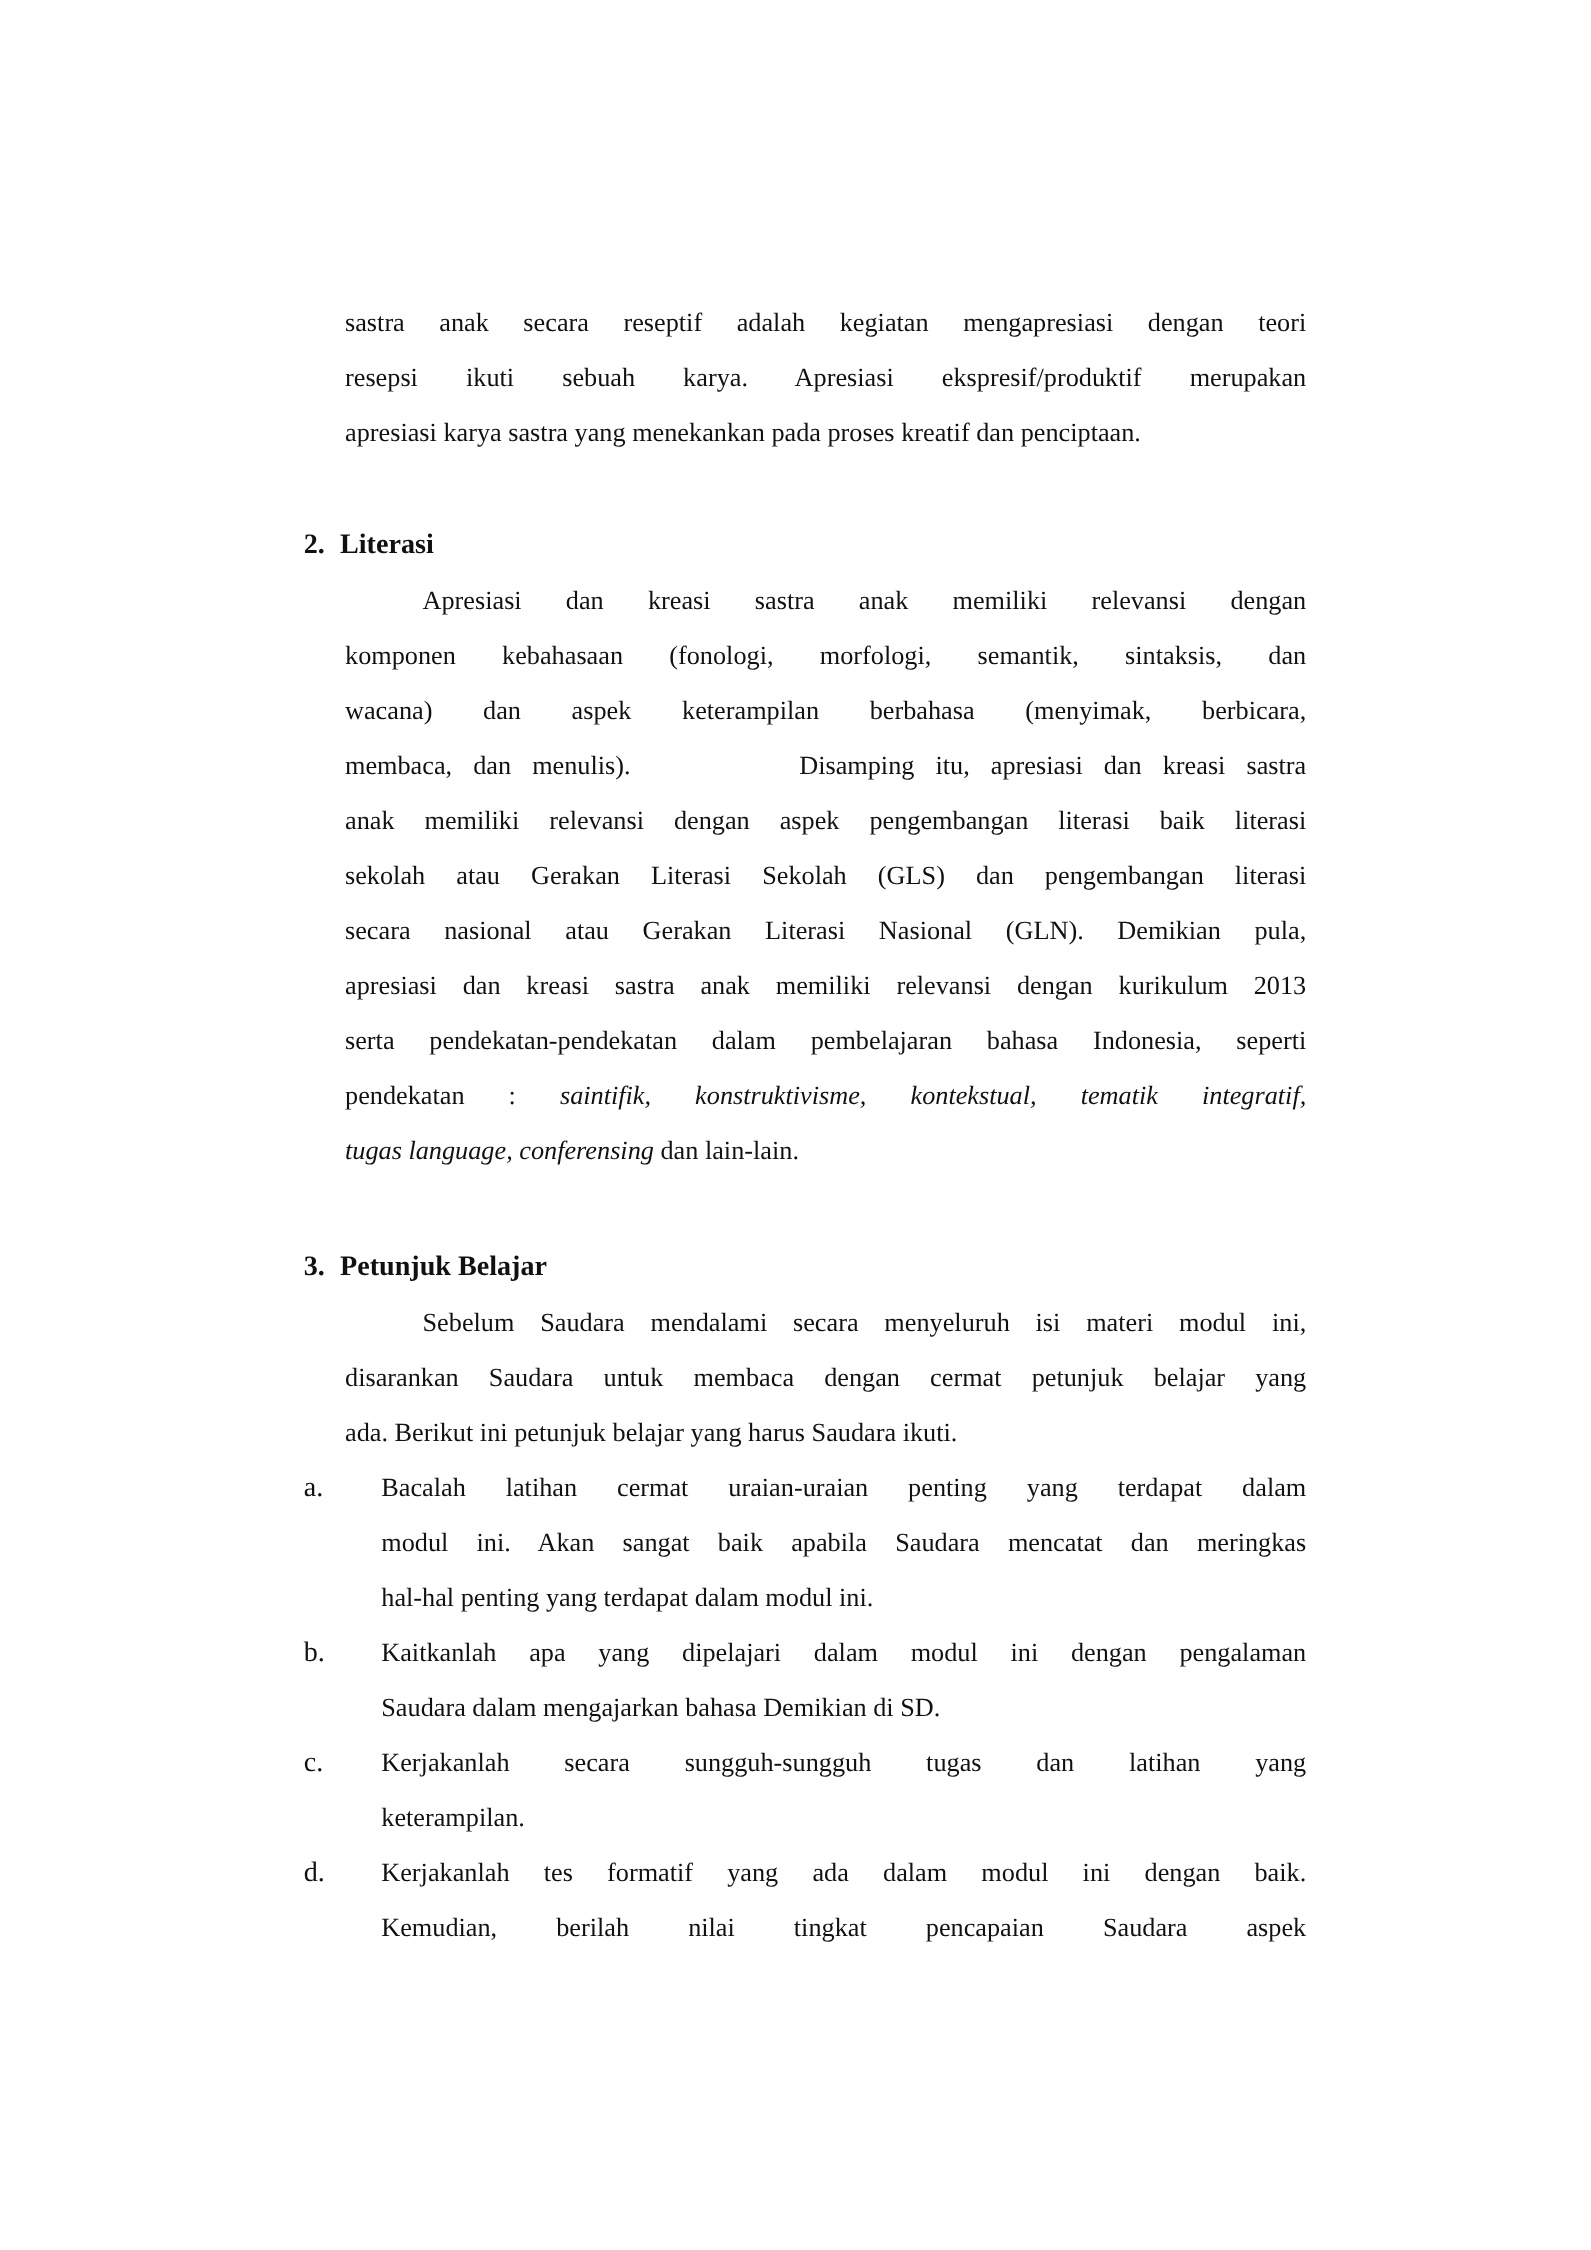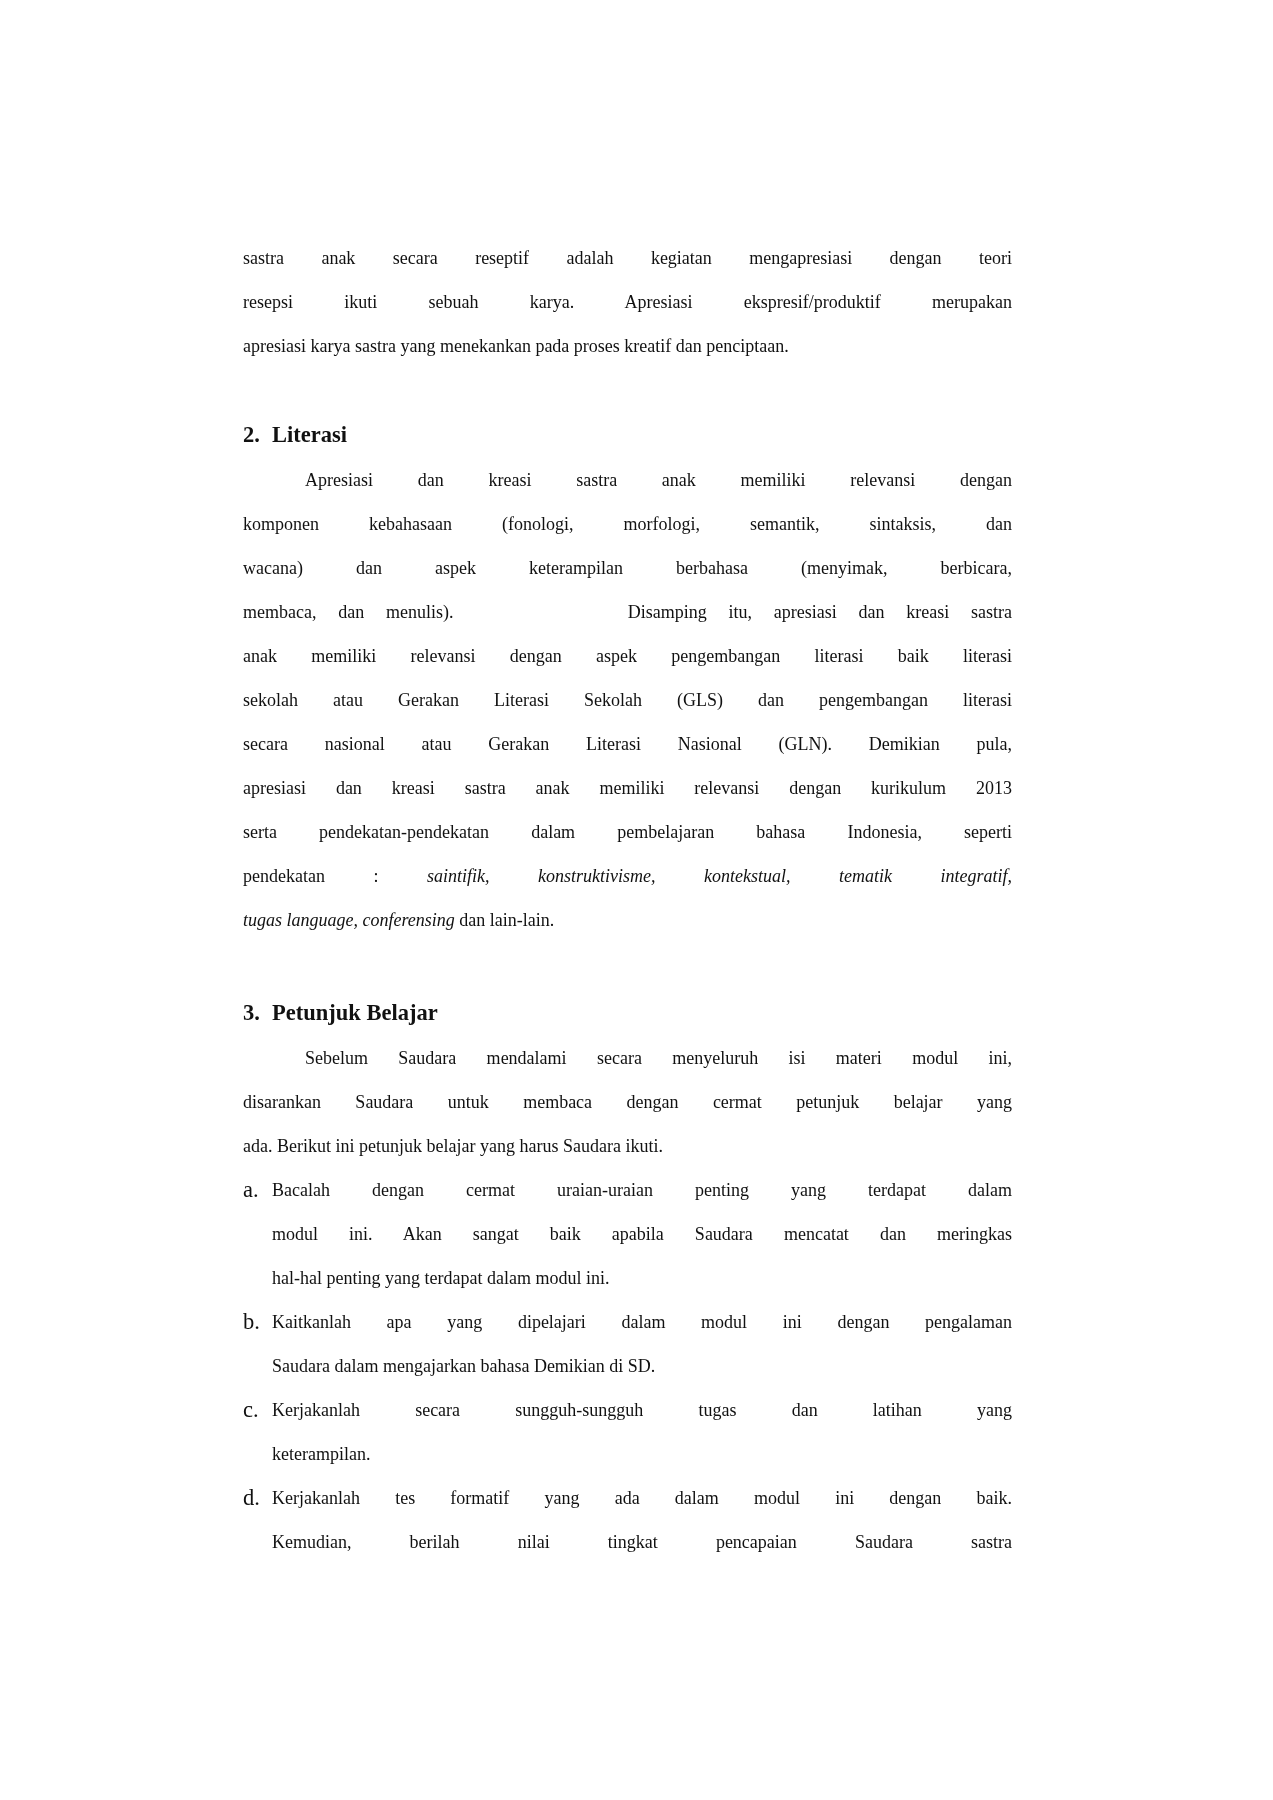--- a/index.html
+++ b/index.html
@@ -19,26 +19,27 @@
       position: absolute;
       left: 0;
       top: 0;
       width: 1273px;
       height: 1800px;
       background: #ffffff;
     }
     .line {
       position: absolute;
       height: 30px;
-      font-size: 18px;
+      font-size: 21px;
       line-height: 30px;
       white-space: nowrap;
       text-align: justify;
       text-align-last: justify;
       text-justify: inter-word;
+      margin-left: 33px;
     }
     .line.last {
       text-align-last: left;
     }
     .line.full { left: 243px; width: 769px; }
     .line.indent { left: 305px; width: 707px; }
     .line.item { left: 272px; width: 740px; }
     .marker {
       position: absolute;
       left: 243px;
@@ -106,37 +107,37 @@
   <div>
     <div class="line indent" style="top: 1043px; white-space: normal;">Sebelum Saudara mendalami secara menyeluruh isi materi modul ini,</div>
     <div class="line full" style="top: 1087px; white-space: normal;">disarankan Saudara untuk membaca dengan cermat petunjuk belajar yang</div>
     <div class="line full last" style="top:1131px">ada. Berikut ini petunjuk belajar yang harus Saudara ikuti.</div>
   </div>
 
   <div>
 
     <div>
       <span class="marker" style="top:1175px">a.</span>
-      <div class="line item" style="top: 1175px; white-space: normal;">Bacalah dengan cermat uraian-uraian penting yang terdapat dalam</div>
+      <div class="line item" style="top: 1175px; white-space: normal;">Bacalah latihan cermat uraian-uraian penting yang terdapat dalam</div>
       <div class="line item" style="top: 1219px; white-space: normal;">modul ini. Akan sangat baik apabila Saudara mencatat dan meringkas</div>
       <div class="line item last" style="top:1263px">hal-hal penting yang terdapat dalam modul ini.</div>
     </div>
 
     <div>
       <span class="marker" style="top:1307px">b.</span>
       <div class="line item" style="top: 1307px; white-space: normal;">Kaitkanlah apa yang dipelajari dalam modul ini dengan pengalaman</div>
       <div class="line item last" style="top:1351px">Saudara dalam mengajarkan bahasa Demikian di SD.</div>
     </div>
 
     <div>
       <span class="marker" style="top:1395px">c.</span>
       <div class="line item" style="top: 1395px; white-space: normal;">Kerjakanlah secara sungguh-sungguh tugas dan latihan yang</div>
       <div class="line item last" style="top:1439px">keterampilan.</div>
     </div>
 
     <div>
       <span class="marker" style="top:1483px">d.</span>
       <div class="line item" style="top: 1483px; white-space: normal;">Kerjakanlah tes formatif yang ada dalam modul ini dengan baik.</div>
-      <div class="line item" style="top: 1527px; white-space: normal;">Kemudian, berilah nilai tingkat pencapaian Saudara sastra</div>
+      <div class="line item" style="top: 1527px; white-space: normal;">Kemudian, berilah nilai tingkat pencapaian Saudara aspek</div>
     </div>
   </div>
 
 </div>
 
 </body></html>

